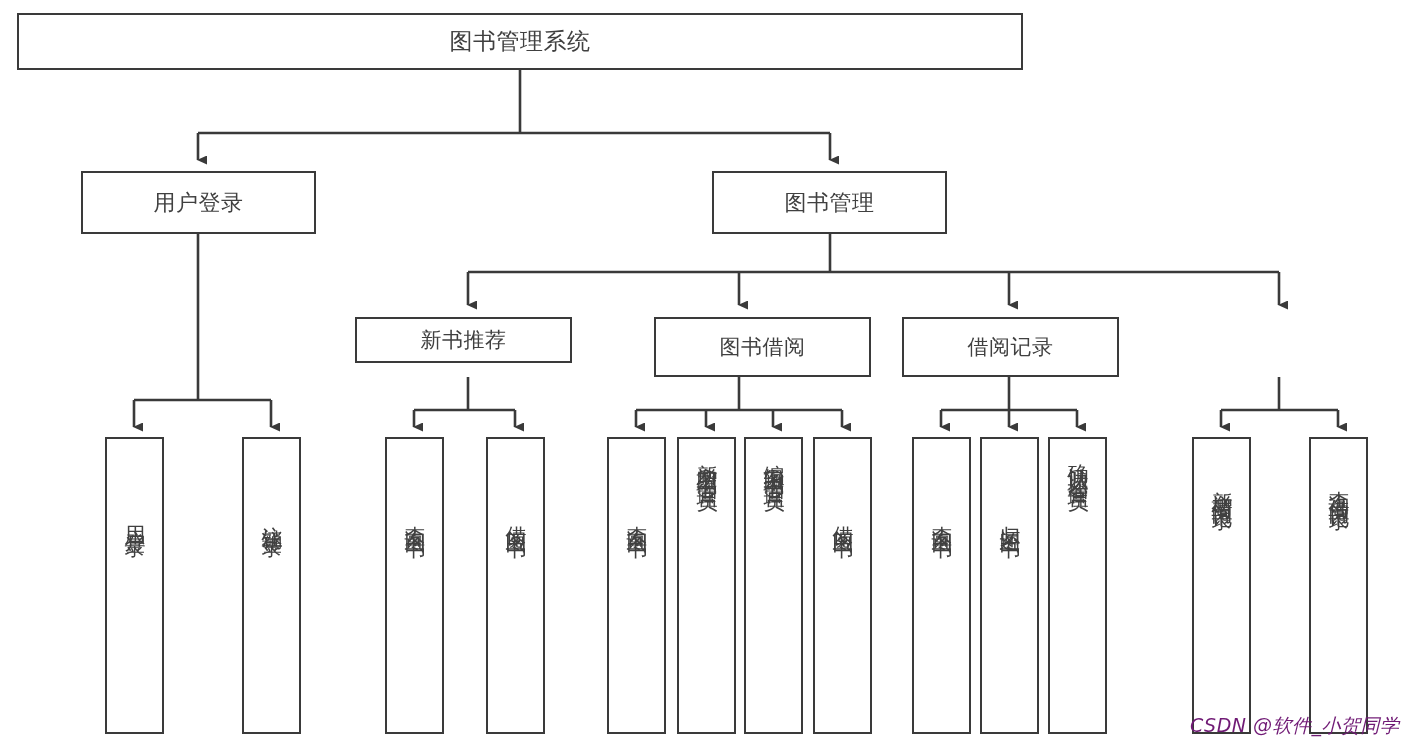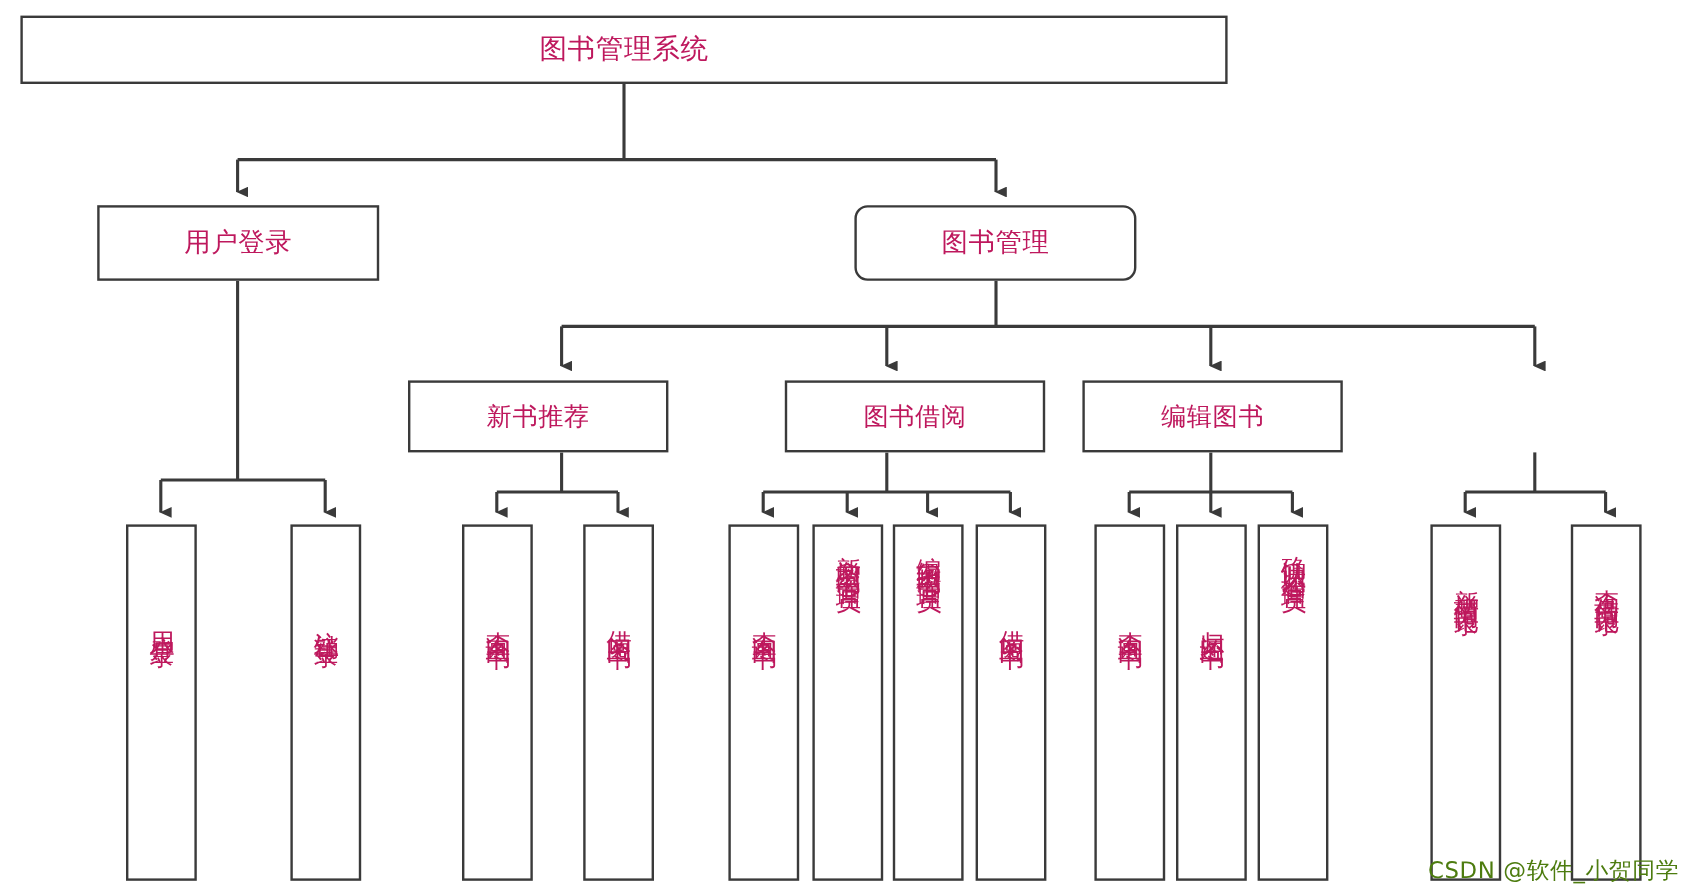--- a/index.html
+++ b/index.html
@@ -36,21 +36,21 @@
     color: #2b2b2b;
   }
   .node.horiz {
     writing-mode: horizontal-tb;
   }
   .node-label {
     display: block;
     text-align: center;
     line-height: 1.15;
     letter-spacing: 0.5px;
-    color: #be185d;
+    color: #404040;
     white-space: nowrap;
   }
   
   .node.level-0 .node-label { font-size: 23px; }
   .node.level-1 .node-label { font-size: 22px; }
   .node.level-2 .node-label { font-size: 21px; }
 
   
   .node.leaf {
     padding: 8px 0;
@@ -61,24 +61,25 @@
     writing-mode: vertical-rl;
     text-orientation: upright;
     font-size: 21px;
     letter-spacing: 4px;
     line-height: 1.0;
     white-space: nowrap;
   }
   .watermark {
     position: absolute;
     font-size: 19px;
-    color: #4d7c0f;
+    color: #701a75;
     white-space: nowrap;
     user-select: none;
     letter-spacing: 0.5px;
+    font-style: italic;
   }
 </style>
 </head>
 <body>
 
 <div id="diagram-root">
 
   <svg class="wires" viewBox="0 0 1405 747">
     <defs>
       <marker id="arrowhead" markerWidth="9" markerHeight="10" refX="4.5" refY="9" orient="auto" markerUnits="userSpaceOnUse">
@@ -129,32 +130,32 @@
     </g>
   </svg>
 
   <div class="node level-0 horiz" style="left:17px; top:13px; width:1006px; height:57px;">
     <span class="node-label">图书管理系统</span>
   </div>
 
   <div class="node level-1 horiz" style="left:81px; top:171px; width:235px; height:63px;">
     <span class="node-label">用户登录</span>
   </div>
-  <div class="node level-1 horiz" style="left:712px; top:171px; width:235px; height:63px;border-radius:11px;">
+  <div class="node level-1 horiz" style="left:712px; top:171px; width:235px; height:63px;">
     <span class="node-label">图书管理</span>
   </div>
 
-  <div class="node level-2 horiz" style="left:340px; top:317px; width:217px; height:60px;">
+  <div class="node level-2 horiz" style="left:355px; top:317px; width:217px; height:46px;">
     <span class="node-label">新书推荐</span>
   </div>
   <div class="node level-2 horiz" style="left:632px; top:317px; width:217px; height:60px;margin-left:22px;">
     <span class="node-label">图书借阅</span>
   </div>
   <div class="node level-2 horiz" style="left:902px; top:317px; width:217px; height:60px;">
-    <span class="node-label">编辑图书</span>
+    <span class="node-label">借阅记录</span>
   </div>
 
   <div class="node leaf" style="left:105px; top:437px; width:59px; height:297px; padding-top:70px;">
     <span class="node-label">用户登录</span>
   </div>
   <div class="node leaf" style="left:242px; top:437px; width:59px; height:297px; padding-top:70px;">
     <span class="node-label">注销登录</span>
   </div>
 
   <div class="node leaf" style="left:385px; top:437px; width:59px; height:297px; padding-top:70px;">

